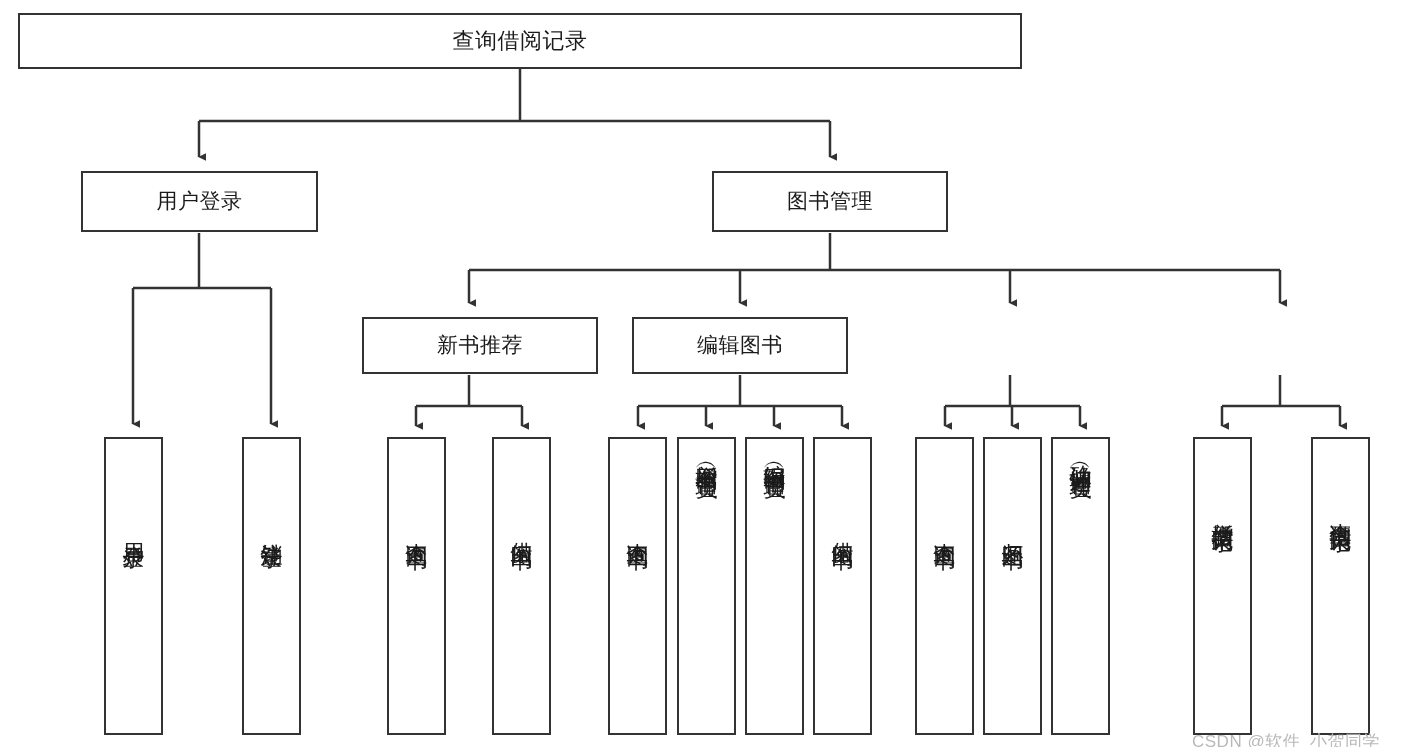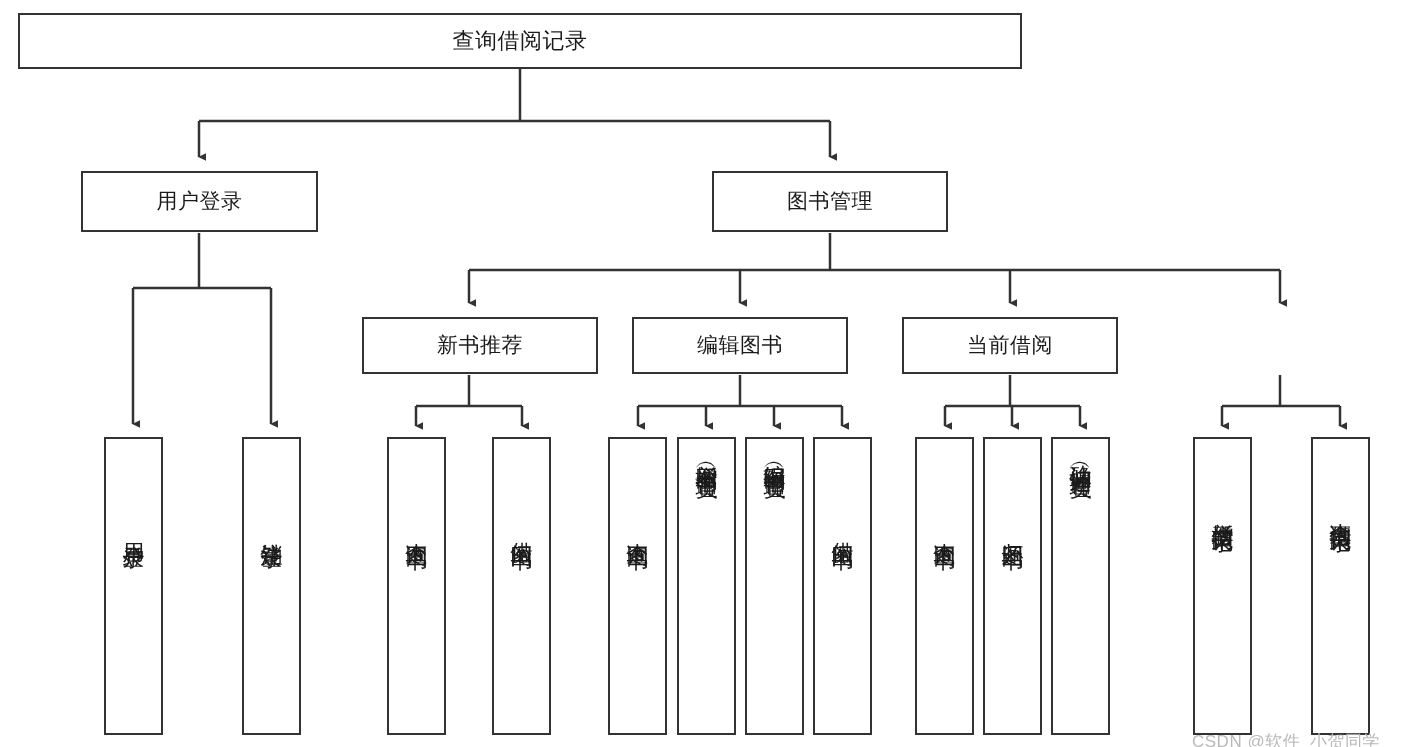--- a/index.html
+++ b/index.html
@@ -149,23 +149,20 @@
   <div class="node horizontal" style="left:712px; top:171px; width:236px; height:61px;align-items:center;">
     <span class="node-label">图书管理</span>
   </div>
 
   <div class="node horizontal" style="left:362px; top:317px; width:236px; height:57px;">
     <span class="node-label">新书推荐</span>
   </div>
   <div class="node horizontal" style="left:632px; top:317px; width:216px; height:57px;">
     <span class="node-label">编辑图书</span>
   </div>
-  <div class="node horizontal" style="left:902px; top:317px; width:216px; height:57px;">
-    <span class="node-label">当前借阅</span>
-  </div>
 
   <div class="node vertical mid" style="left:104px; top:437px; width:59px; height:298px;">
     <span class="node-label">用户登录</span>
   </div>
   <div class="node vertical mid" style="left:242px; top:437px; width:59px; height:298px;">
     <span class="node-label">注销登录</span>
   </div>
 
   <div class="node vertical mid" style="left:387px; top:437px; width:59px; height:298px;">
     <span class="node-label">查询图书</span>

